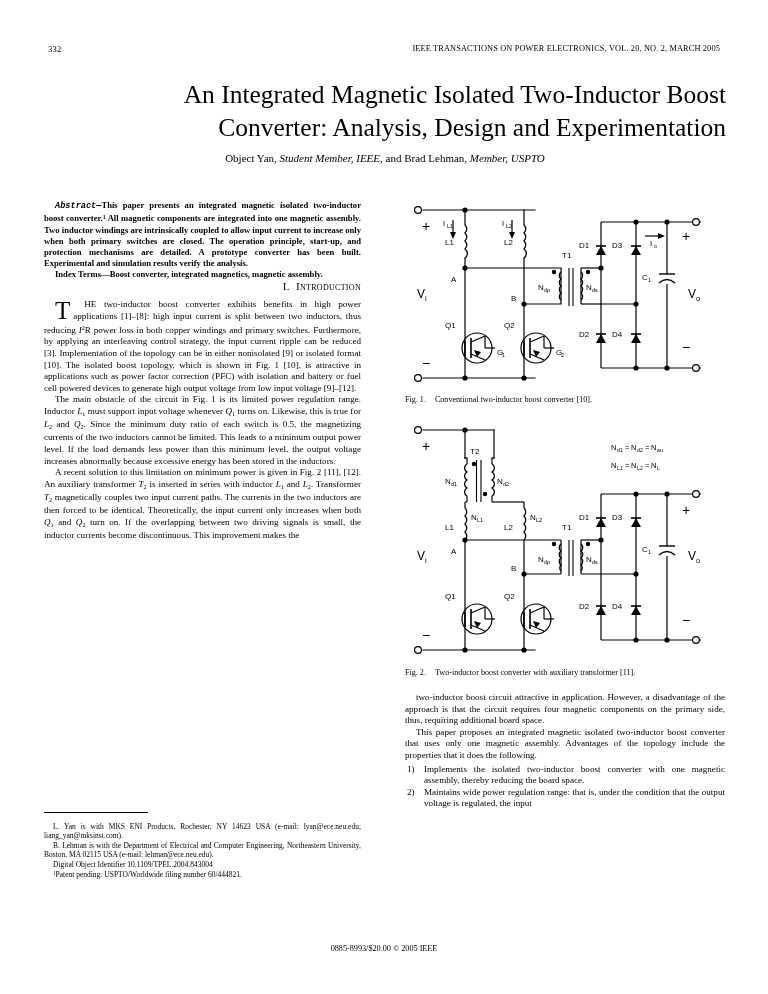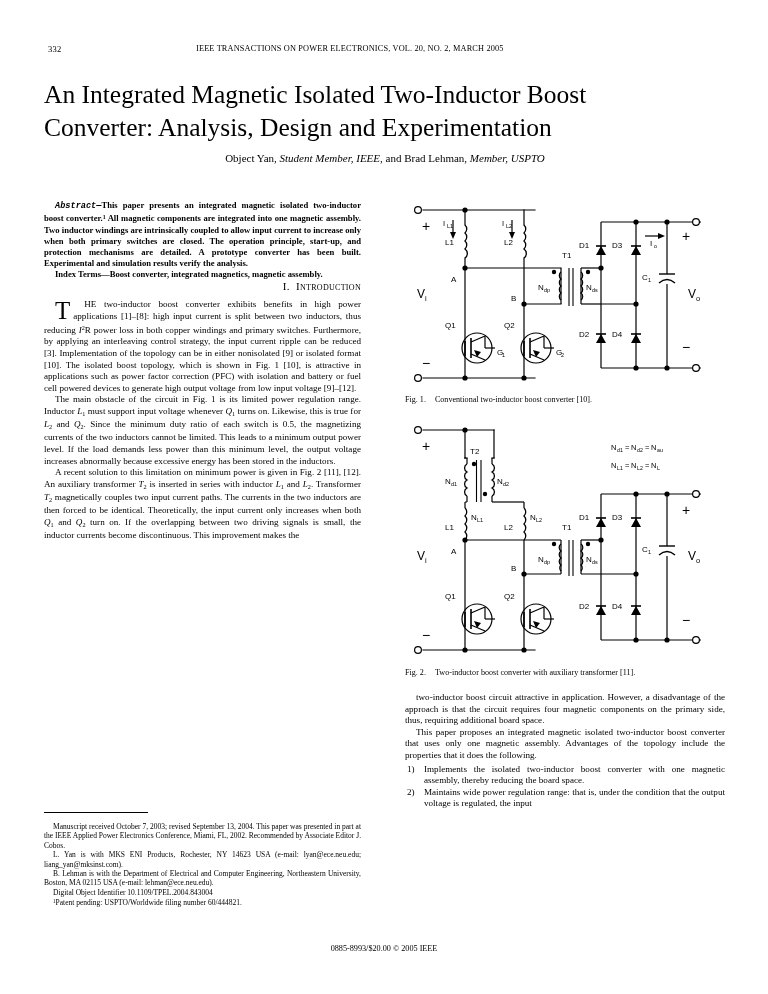--- a/index.html
+++ b/index.html
@@ -1,23 +1,23 @@
 <!DOCTYPE html>
 <html><head>
 <meta charset="utf-8">
 <style>
   html,body{margin:0;padding:0;background:#ffffff;}
   body{width:768px;height:994px;font-family:"Liberation Serif",serif;color:#000;position:relative;overflow:hidden;}
   .page{position:absolute;left:0;top:0;width:768px;height:994px;border-radius:15px;}
 
   .runhead{position:absolute;top:44px;left:0;width:768px;height:14px;}
   .folio{position:absolute;left:48px;top:0;font-size:8.5px;letter-spacing:.2px;}
-  .journal{position:absolute;left:196px;top:0;width:524px;font-size:8.3px;letter-spacing:.15px;}
-
-  .title{position:absolute;left:44px;top:78px;width:682px;text-align:left;font-size:25.5px;line-height:33px;font-weight:400;}
+  .journal{position:absolute;left:196px;top:0;width:524px;text-align:right;font-size:8.3px;letter-spacing:.15px;}
+
+  .title{position:absolute;left:44px;top:78px;width:682px;text-align:right;font-size:25.5px;line-height:33px;font-weight:400;}
   .authors{position:absolute;left:44px;top:152px;width:682px;text-align:center;font-size:11px;}
   .authors i{font-style:italic;}
 
   .colL{position:absolute;left:44px;top:200px;width:317px;}
   .colR{position:absolute;left:405px;top:200px;width:320px;}
 
   .abs{font-size:8.6px;line-height:11.1px;font-weight:bold;text-align:justify;text-indent:11px;}
   .abs .lead{font-style:italic;font-weight:bold;font-family:Liberation Mono, monospace;}
   .idx{font-size:8.6px;line-height:11.1px;font-weight:bold;text-align:justify;text-indent:11px;}
 
@@ -87,21 +87,20 @@
       <p class="nohang"><span class="dropcap">T</span><span>HE two-inductor boost converter exhibits benefits in high power applications [1]–[8]: high input current is split between two inductors, thus reducing </span><span class="mi">I</span><sup>2</sup>R<span> power loss in both copper windings and primary switches. Furthermore, by applying an interleaving control strategy, the input current ripple can be reduced [3]. Implementation of the topology can be in either nonisolated [9] or isolated format [10]. The isolated boost topology, which is shown in Fig. 1 [10], is attractive in applications such as power factor correction (PFC) with isolation and battery or fuel cell powered devices to generate high output voltage from low input voltage [9]–[12].</span></p>
 
       <p><span>The main obstacle of the circuit in Fig. 1 is its limited power regulation range. Inductor </span><span class="mi">L</span><sub>1</sub><span> must support input voltage whenever </span><span class="mi">Q</span><sub>1</sub><span> turns on. Likewise, this is true for </span><span class="mi">L</span><sub>2</sub><span> and </span><span class="mi">Q</span><sub>2</sub><span>. Since the minimum duty ratio of each switch is 0.5, the magnetizing currents of the two inductors cannot be limited. This leads to a minimum output power level. If the load demands less power than this minimum level, the output voltage increases abnormally because excessive energy has been stored in the inductors.</span></p>
 
       <p><span>A recent solution to this limitation on minimum power is given in Fig. 2 [11], [12]. An auxiliary transformer </span><span class="mi">T</span><sub>2</sub><span> is inserted in series with inductor </span><span class="mi">L</span><sub>1</sub><span> and </span><span class="mi">L</span><sub>2</sub><span>. Transformer </span><span class="mi">T</span><sub>2</sub><span> magnetically couples two input current paths. The currents in the two inductors are then forced to be identical. Theoretically, the input current only increases when both </span><span class="mi">Q</span><sub>1</sub><span> and </span><span class="mi">Q</span><sub>2</sub><span> turn on. If the overlapping between two driving signals is small, the inductor currents become discontinuous. This improvement makes the</span></p>
     </div>
   </div>
 
   <div class="rule"></div>
   <div class="notes">
-    <p>Manuscript received October 7, 2003; revised September 13, 2004. This paper was presented in part at the IEEE Applied Power Electronics Conference, Miami, FL, 2002. Recommended by Associate Editor J. Cobos.</p>
     <p>L. Yan is with MKS ENI Products, Rochester, NY 14623 USA (e-mail: lyan@ece.neu.edu; liang_yan@mksinst.com).</p>
     <p>B. Lehman is with the Department of Electrical and Computer Engineering, Northeastern University, Boston, MA 02115 USA (e-mail: lehman@ece.neu.edu).</p>
     <p>Digital Object Identifier 10.1109/TPEL.2004.843004</p>
     <p class="fnote nohang"><sup>1</sup><span>Patent pending: USPTO/Worldwide filing number 60/444821.</span></p>
   </div>
 
   <div class="colR">
 
     <div>
       <svg class="fig" width="320" height="190" viewBox="0 0 320 190">

